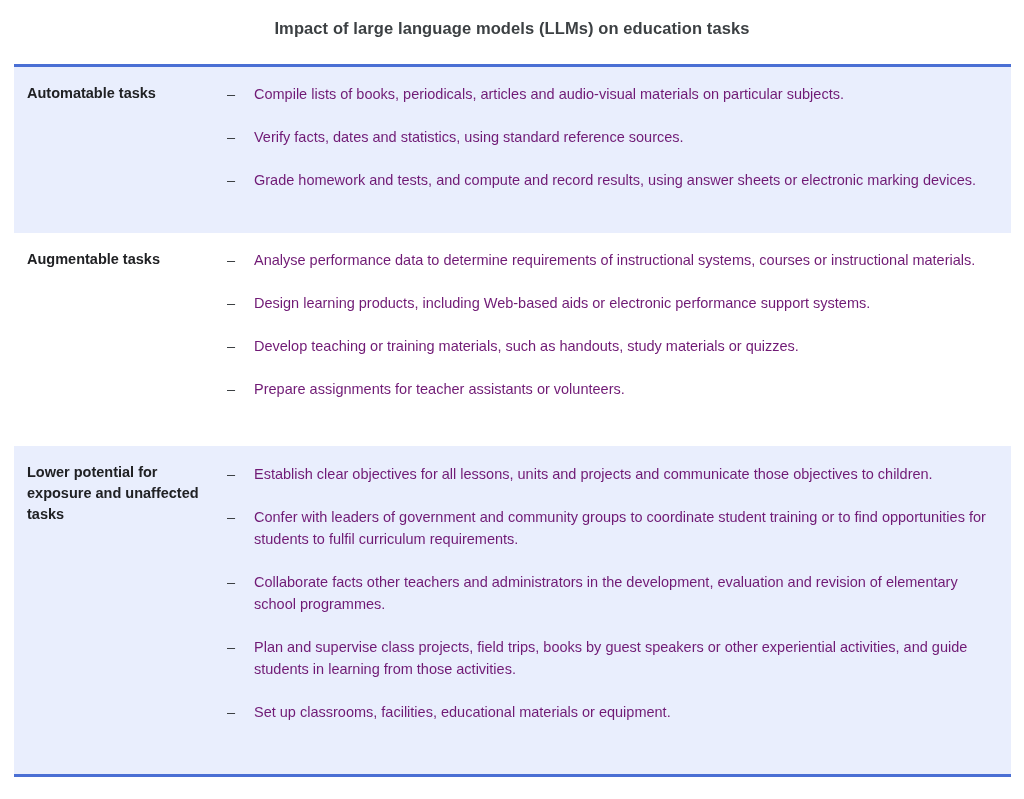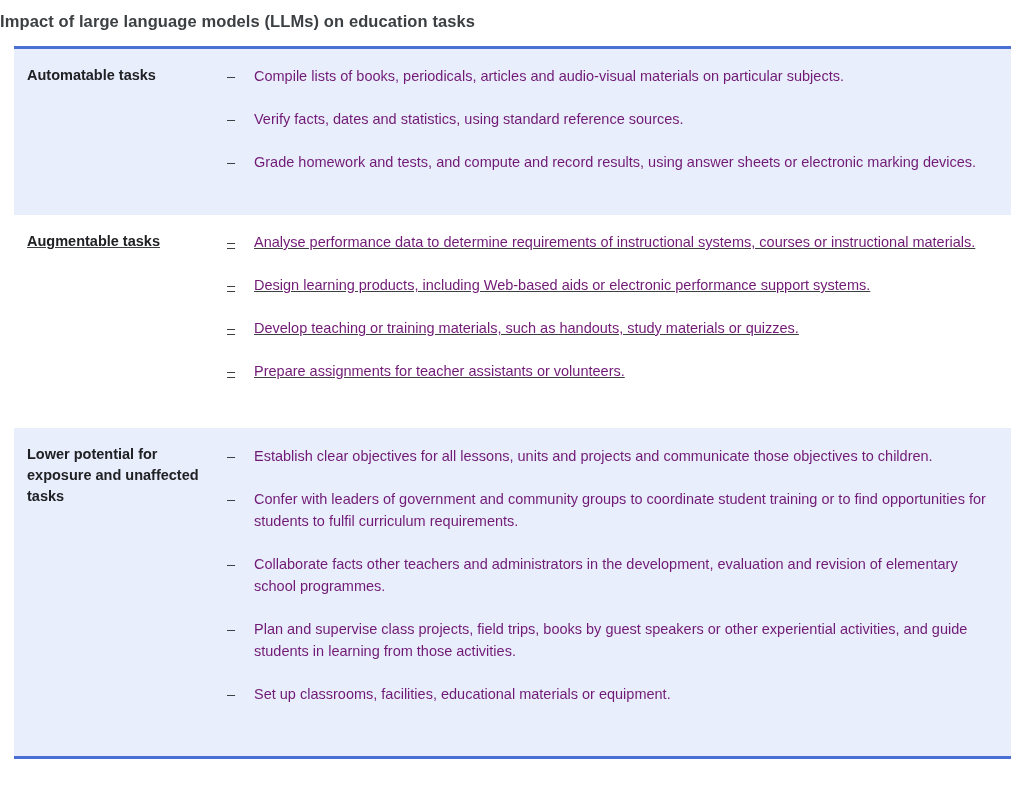--- a/index.html
+++ b/index.html
@@ -16,52 +16,51 @@
   }
 
   .figure {
     position: relative;
     width: 1024px;
     height: 799px;
     box-sizing: border-box;
   }
 
   .figure-title {
-    text-align: left;
+    text-align: center;
     font-size: 16.5px;
     font-weight: bold;
     color: #3c4043;
     letter-spacing: 0.1px;
-    padding-top: 10px;
+    padding-top: 17px;
     padding-bottom: 0;
     margin: 0 0 0 0;
     line-height: 22px;
   }
 
   .table-wrap {
     position: absolute;
     left: 14px;
-    top: 46px;
+    top: 64px;
     width: 997px;
     border-top: 3px solid #4a6fd4;
     border-bottom: 3px solid #4a6fd4;
     box-sizing: border-box;
   }
 
   .row {
     display: flex;
     align-items: flex-start;
     box-sizing: border-box;
   }
   .row.shaded {
     background: #e9eefd;
   }
   .row.plain {
     background: #ffffff;
-    text-decoration: underline;
   }
 
   .row-label {
     flex: 0 0 213px;
     width: 213px;
     box-sizing: border-box;
     padding: 16px 8px 10px 13px;
     font-size: 14.5px;
     font-weight: bold;
     color: #202124;

